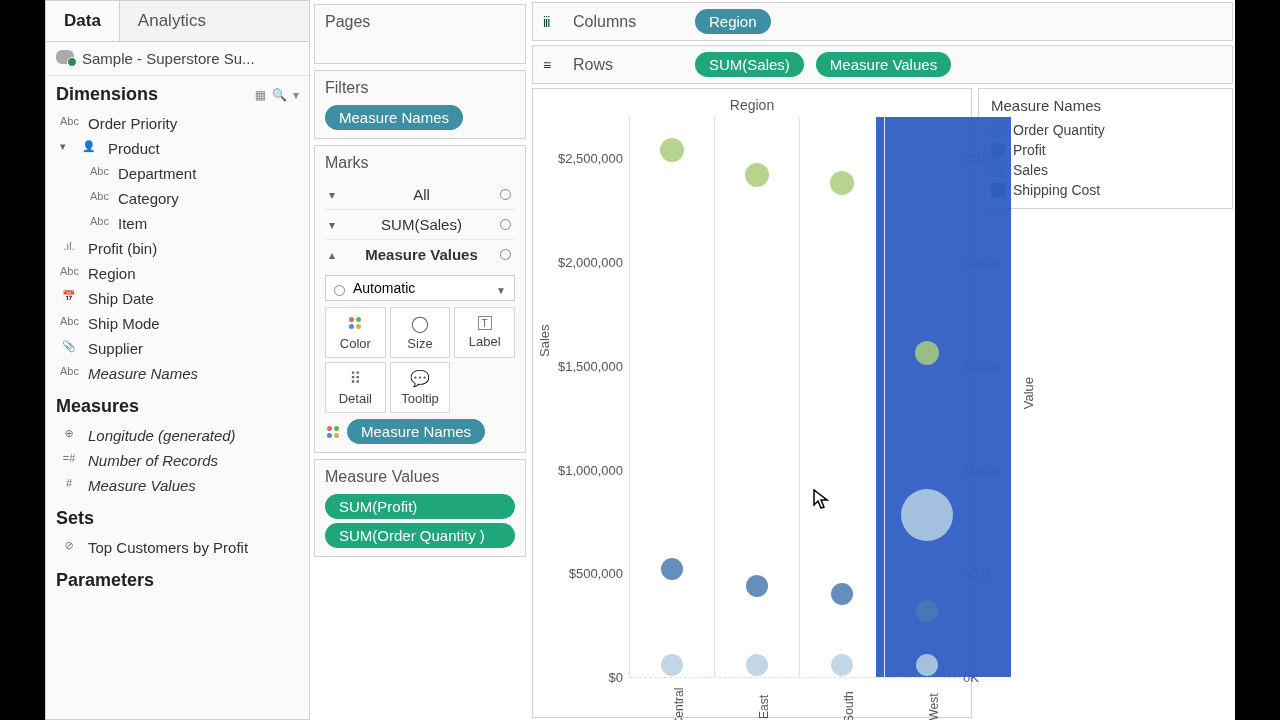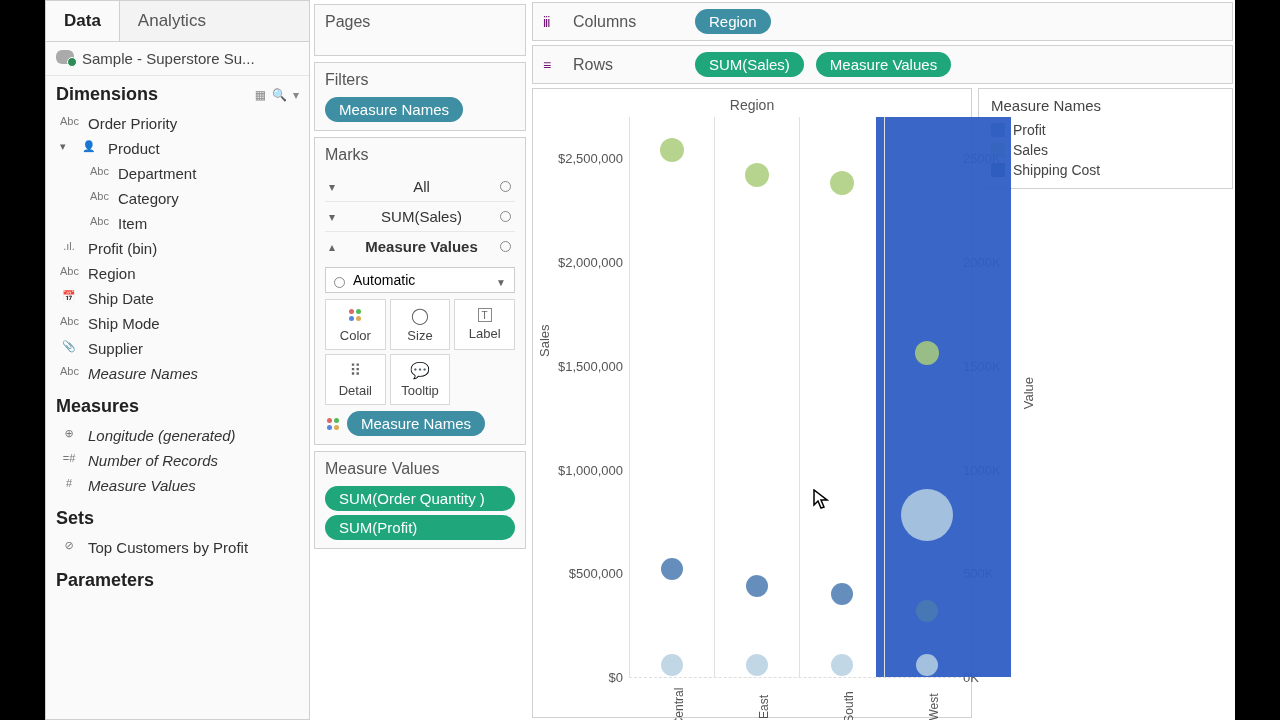--- a/index.html
+++ b/index.html
@@ -46,21 +46,21 @@
 .color-dots span { position: absolute; width: 5px; height: 5px; border-radius: 50%; }
 .color-dots span:nth-child(1){ background:#d66; left:2px; top:2px;}
 .color-dots span:nth-child(2){ background:#5b5; right:2px; top:2px;}
 .color-dots span:nth-child(3){ background:#58d; left:2px; bottom:2px;}
 .color-dots span:nth-child(4){ background:#da5; right:2px; bottom:2px;}
 .pill-line { display: flex; align-items: center; gap: 6px; margin-top: 6px; }
 
 
 .main-pane { flex: 1; display: flex; flex-direction: column; }
 .shelf { display: flex; align-items: center; border: 1px solid #d0d0d0; margin: 2px; padding: 6px 10px; gap: 12px; background: #fafafa; }
-.shelf .sh-icon { color: #701a75; font-size: 14px; width: 18px; letter-spacing: -1px; }
+.shelf .sh-icon { color: #14532d; font-size: 14px; width: 18px; letter-spacing: -1px; }
 .shelf .sh-label { font-size: 16px; color: #555; width: 110px; }
 .viz-area { flex: 1; display: flex; margin: 2px; gap: 6px; }
 .chart-box { border: 1px solid #d0d0d0; background: #fff; width: 440px; position: relative; padding: 8px 4px 4px; }
 .chart-title { text-align: center; font-size: 14px; color: #555; margin-bottom: 4px; }
 .plot { position: relative; height: 560px; margin-left: 92px; margin-right: 6px; }
 .ytick { position: absolute; left: -92px; width: 86px; text-align: right; font-size: 13px; color: #555; transform: translateY(-50%); }
 .ytick2 { position: absolute; right: -46px; width: 44px; text-align: left; font-size: 13px; color: #555; transform: translateY(-50%); }
 .ylab { position: absolute; left: -92px; top: 50%; transform: rotate(-90deg) translateX(40px); transform-origin: left top; font-size: 13px; color: #555; }
 .ylab2 { position: absolute; right: -60px; top: 50%; transform: rotate(-90deg) translateX(20px); transform-origin: right top; font-size: 13px; color: #555; }
 .hline { position: absolute; left: 0; right: 0; border-top: 1px dashed #ddd; }
@@ -168,21 +168,21 @@
           <span class="fi">⊘</span>
           <span>Top Customers by Profit</span>
         </div>
       </div>
     <div class="section-head">
       <h3>Parameters</h3>
     </div>
   </div>
 
   <div class="mid-pane">
-    <div class="card" style="height:52px">
+    <div class="card" style="height:60px">
       <h4>Pages</h4>
     </div>
     <div class="card">
       <h4>Filters</h4>
       <span class="pill teal">Measure Names</span>
     </div>
     <div class="card">
       <h4>Marks</h4>
       <div id="marks-rows">
           <div class="marks-row">
@@ -242,22 +242,22 @@
             <span></span>
             <span></span>
             <span></span>
           </div>
         <span class="pill teal">Measure Names</span>
       </div>
     </div>
     <div class="card">
       <h4>Measure Values</h4>
       <div id="mv-pills" style="display:flex;flex-direction:column;gap:4px">
+          <span class="pill green">SUM(Profit)</span>
           <span class="pill green">SUM(Order Quantity )</span>
-          <span class="pill green">SUM(Profit)</span>
         </div>
     </div>
   </div>
 
   <div class="main-pane">
     <div class="shelf">
       <span class="sh-icon">iii</span>
       <span class="sh-label">Columns</span>
       <span class="pill teal">Region</span>
     </div>
@@ -310,20 +310,24 @@
             <div class="dot" style="left: 297.5px; top: 398.222px; width: 52px; height: 52px; background: rgb(182, 208, 226); opacity: 0.85;"></div>
           </div>
         <svg class="cursor" style="left:280px; top:400px" viewBox="0 0 16 22">
             <path d="M1 1 L1 16 L5 12 L8 19 L11 18 L8 11 L14 11 Z" fill="#fff" stroke="#000" stroke-width="1.5"></path>
           </svg>
       </div>
       <div class="legend-box">
         <h5>Measure Names</h5>
         <div id="legend-items">
             <div class="leg-item">
+              <span class="leg-sw" style="background:#b6d0e2"></span>
+              <span>Order Quantity</span>
+            </div>
+            <div class="leg-item">
               <span class="leg-sw" style="background:#4a7ab0"></span>
               <span>Profit</span>
             </div>
             <div class="leg-item">
               <span class="leg-sw" style="background:#a9cc7a"></span>
               <span>Sales</span>
             </div>
             <div class="leg-item">
               <span class="leg-sw" style="background:#1c3c78"></span>
               <span>Shipping Cost</span>

